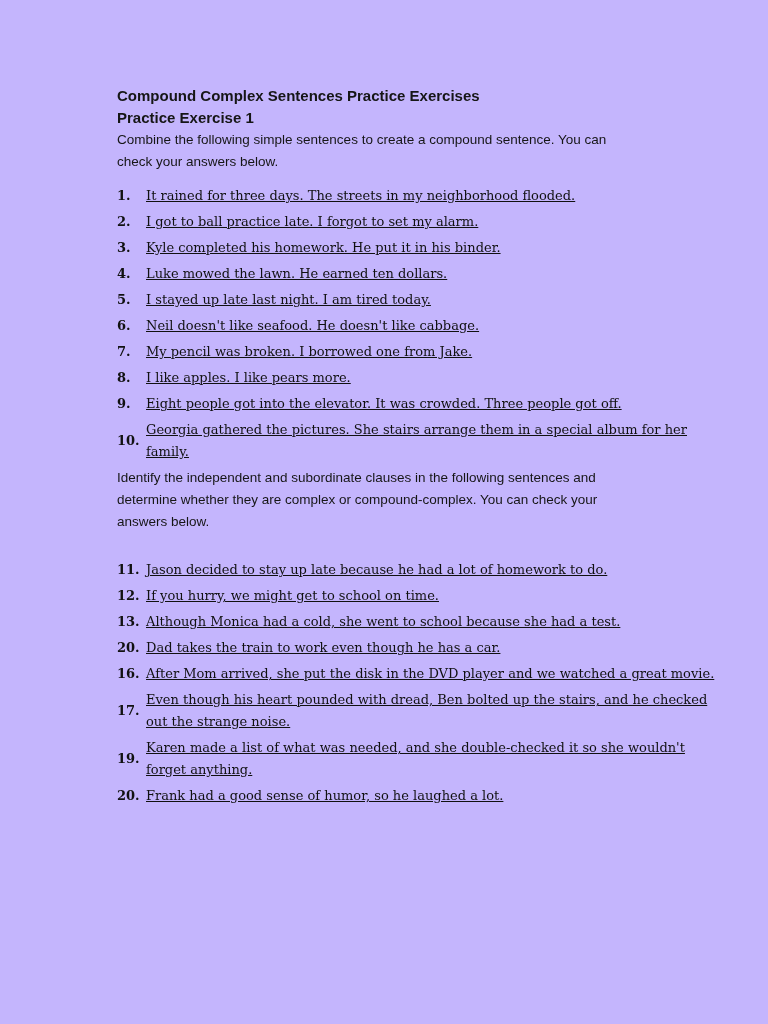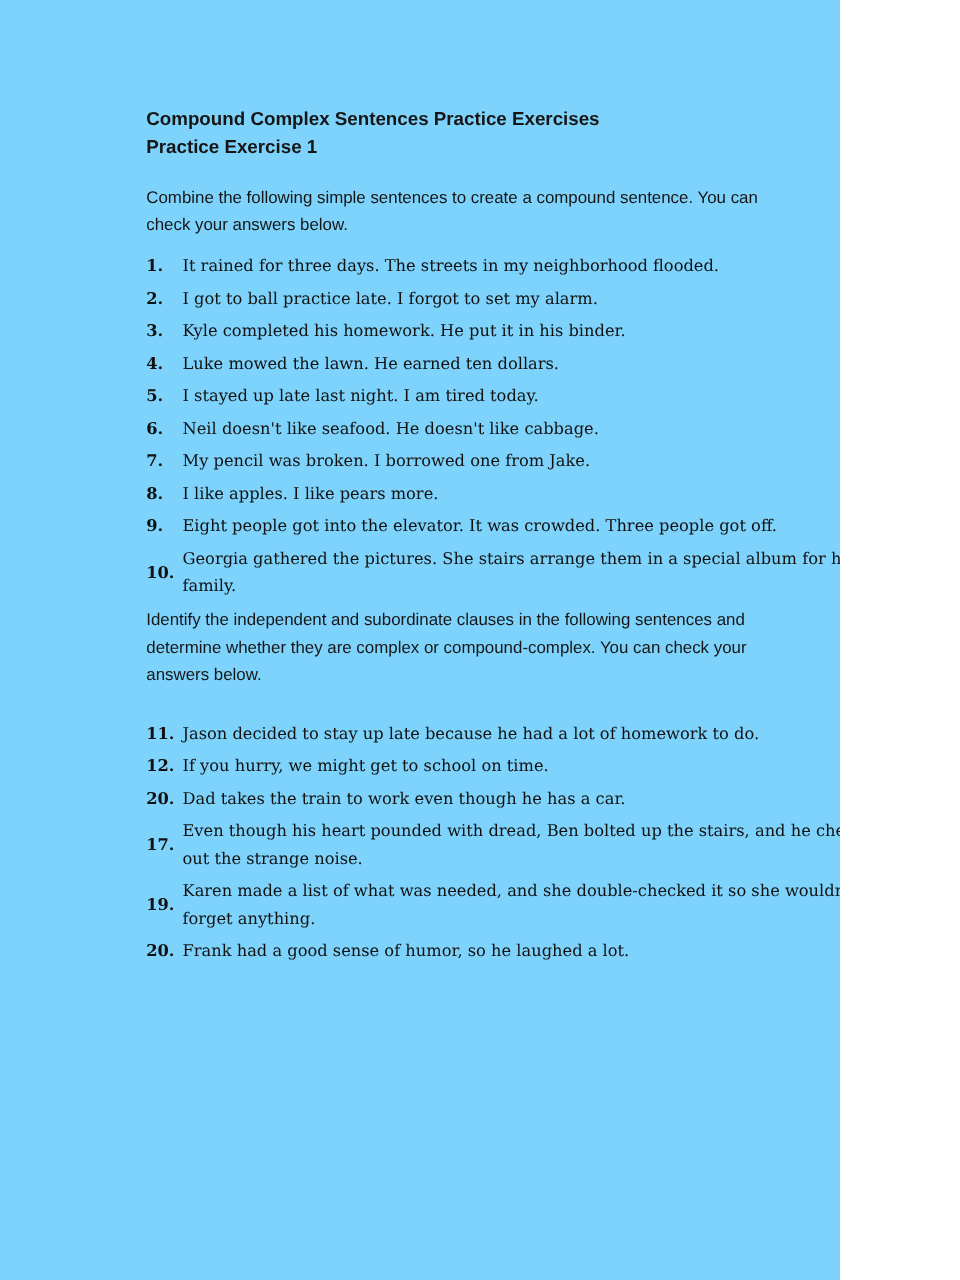--- a/index.html
+++ b/index.html
@@ -2,23 +2,23 @@
 <html><head>
 <meta charset="utf-8">
 <style>
   html, body {
     margin: 0;
     padding: 0;
     background: #ffffff;
   }
   .page {
     position: relative;
-    width: 672px;
+    width: 768px;
     height: 1024px;
-    background: #7dd3fc;
+    background: #c4b5fd;
     overflow: hidden;
     color: #000000;
     font-family: "Liberation Sans", sans-serif;
   }
   .content {
     position: absolute;
     left: 117px;
     top: 85px;
     width: 628px;
   }
@@ -36,21 +36,20 @@
   }
   .instructions {
     margin: 0;
     font-family: "Liberation Sans", sans-serif;
     font-size: 13.5px;
     line-height: 22px;
     color: #161616;
     white-space: pre-line;
   }
   .instructions.first {
-    margin-top: 18px;
   }
   ol.items {
     list-style: none;
     margin: 0;
     padding: 0;
   }
   ol.items.list-one { margin-top: 12px; }
   ol.items.list-two { margin-top: 26px; }
   li.item {
     display: flex;
@@ -61,20 +60,21 @@
     line-height: 22px;
     color: #111111;
   }
   li.item .num {
     flex: 0 0 29px;
     font-weight: 700;
   }
   li.item .txt {
     flex: 1 1 auto;
     white-space: pre-line;
+    text-decoration: underline;
   }
 </style>
 </head>
 <body>
 
 <div class="page">
   <div class="content">
 
     <h1 class="doc-title">Compound Complex Sentences Practice Exercises</h1>
 
@@ -145,27 +145,35 @@
   <li class="item">
     <span class="num">11.</span>
     <span class="txt">Jason decided to stay up late because he had a lot of homework to do.</span>
   </li>
 
   <li class="item">
     <span class="num">12.</span>
     <span class="txt">If you hurry, we might get to school on time.</span>
   </li>
 
+  <li class="item">
+    <span class="num">13.</span>
+    <span class="txt">Although Monica had a cold, she went to school because she had a test.</span>
+  </li>
 
 
   <li class="item">
     <span class="num">20.</span>
     <span class="txt">Dad takes the train to work even though he has a car.</span>
   </li>
 
+  <li class="item">
+    <span class="num">16.</span>
+    <span class="txt">After Mom arrived, she put the disk in the DVD player and we watched a great movie.</span>
+  </li>
 
   <li class="item">
     <span class="num">17.</span>
     <span class="txt">Even though his heart pounded with dread, Ben bolted up the stairs, and he checked
 out the strange noise.</span>
   </li>
 
 
   <li class="item">
     <span class="num">19.</span>

